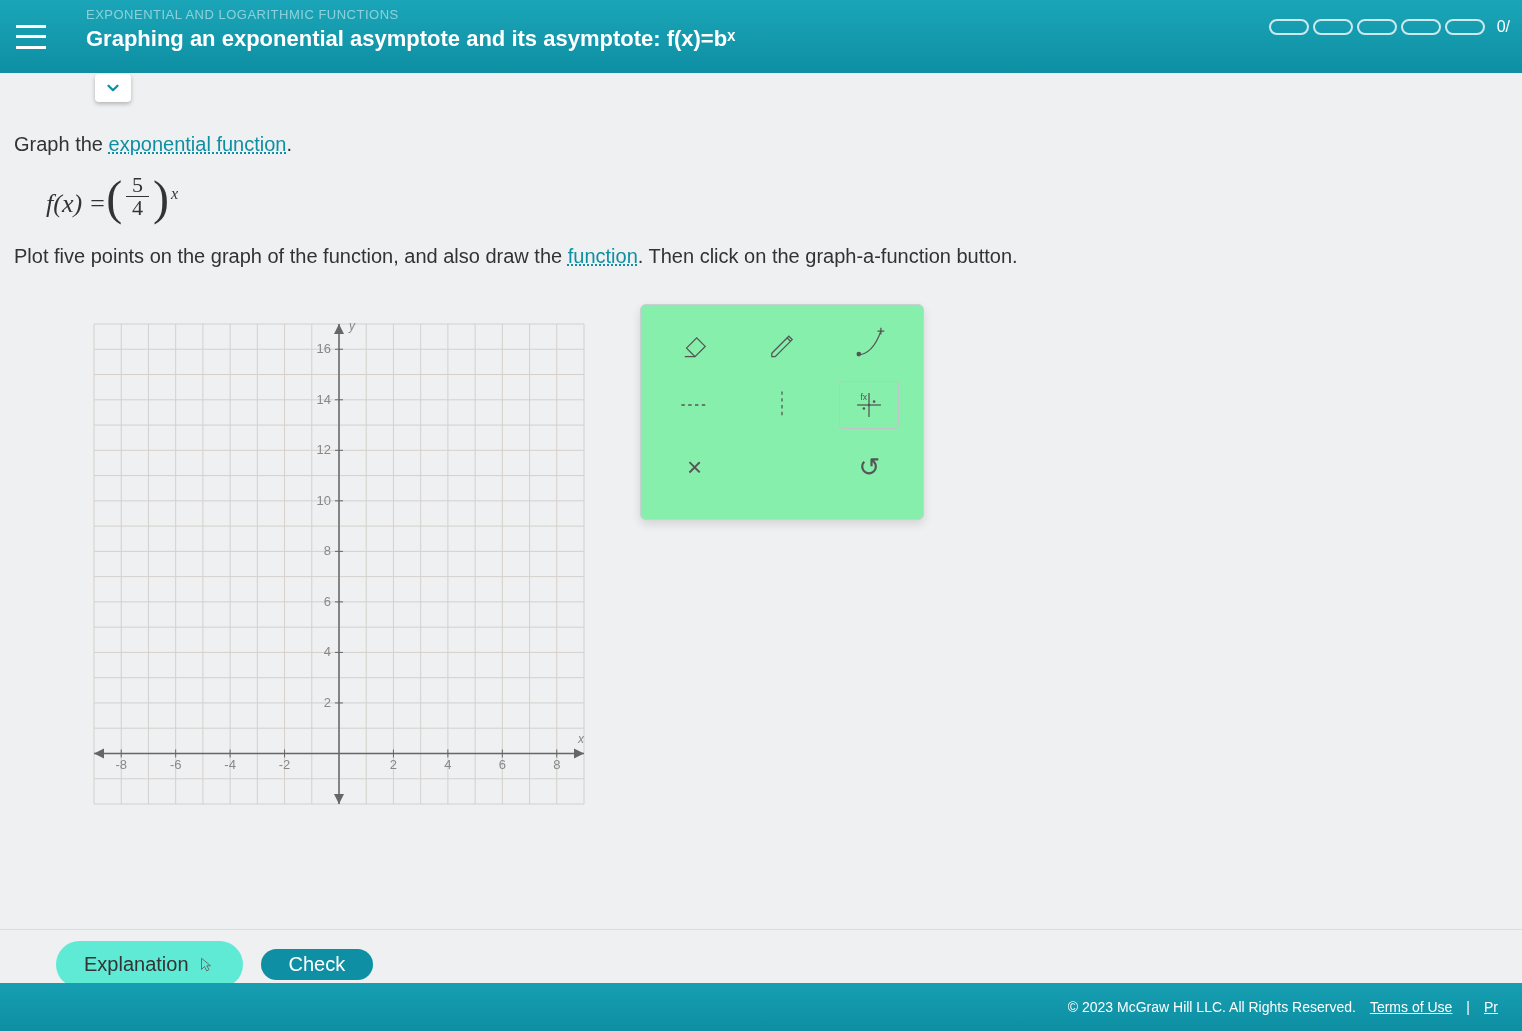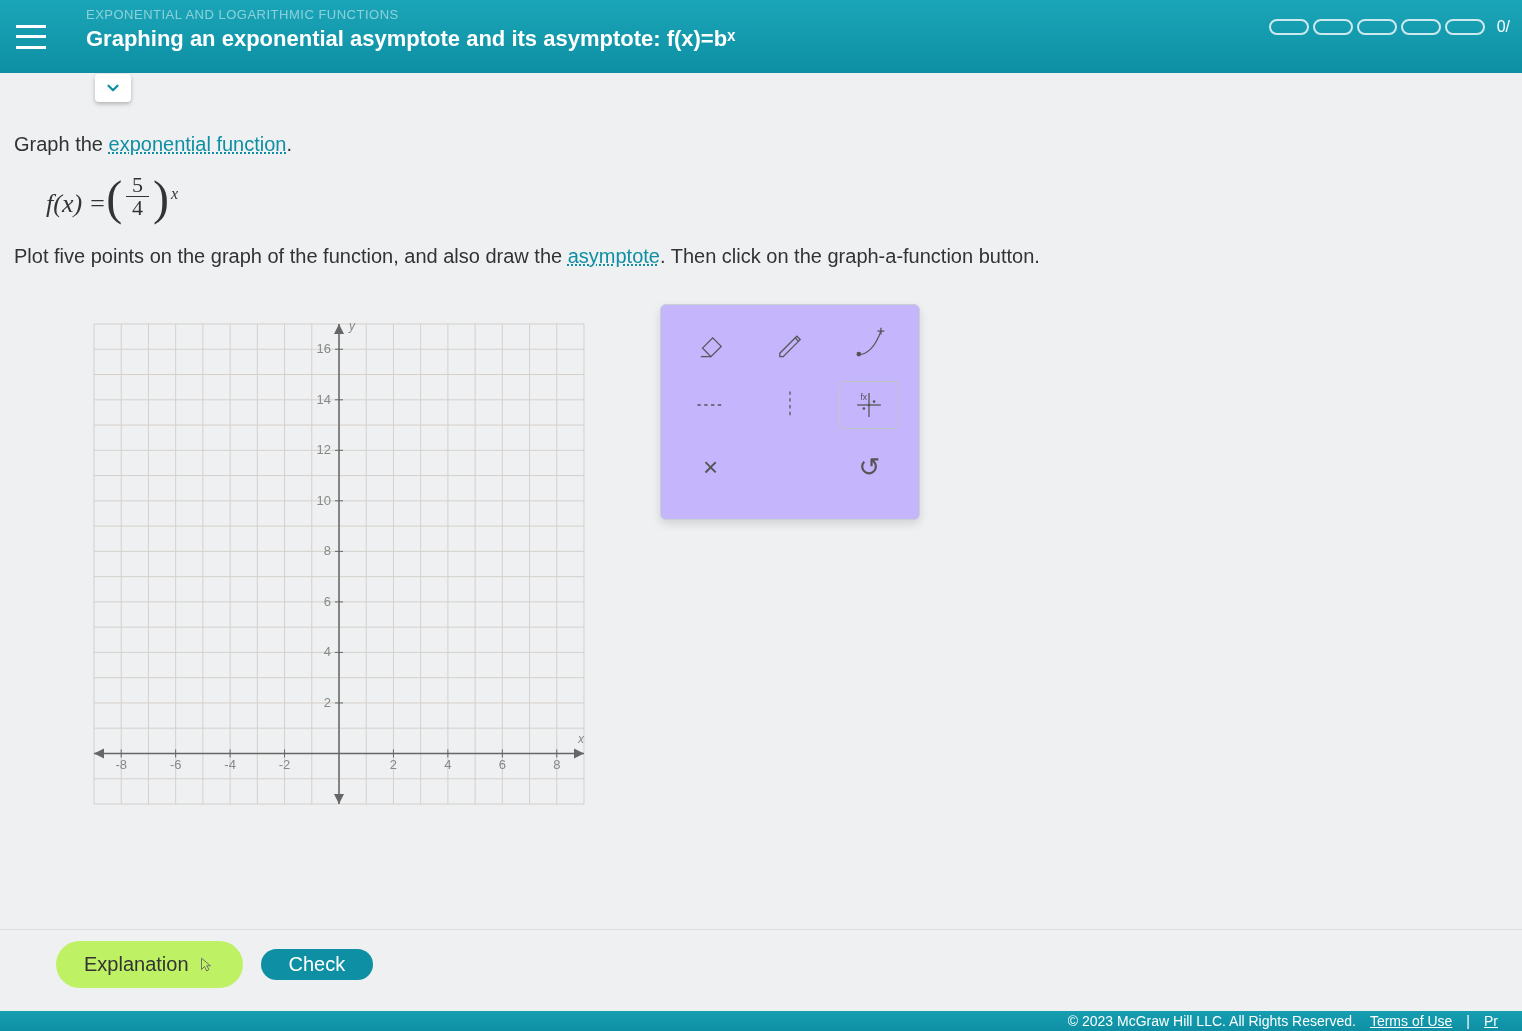--- a/index.html
+++ b/index.html
@@ -85,27 +85,26 @@
   }
   .graph svg { position: absolute; inset:0; }
   .axis-label { font-size: 12px; fill:#888; font-style: italic; }
   .tick-label { font-size: 13px; fill:#888; }
   .grid line { stroke:#d5d0cc; stroke-width:1; }
   .axis line { stroke:#666; stroke-width:1.5; }
   .arrow { fill:#666; }
 
   
   .palette {
-    width: 260px;
+    width: 284px;
     border: 1px solid #c9cfd3;
     border-radius: 6px;
-    background: #c4b5fd;
+    background: #86efac;
     padding: 14px 10px;
     box-shadow: 0 4px 10px rgba(0,0,0,.12);
-    margin-left: 20px;
   }
   .tool-row { display: flex; justify-content: space-around; margin-bottom: 14px; }
   .tool {
     width: 60px; height: 48px;
     display: flex; align-items: center; justify-content: center;
     cursor: pointer;
     border-radius: 4px;
   }
   .tool svg { width: 34px; height: 34px; stroke:#555; fill:none; stroke-width:1.5; }
   .tool.dashed svg line { stroke-dasharray: 4 4; }
@@ -117,39 +116,39 @@
     position: absolute;
     left:0; right:0; bottom: 32px;
     height: 70px;
     display: flex; align-items: center;
     padding-left: 56px;
     gap: 18px;
     border-top: 1px solid #d9dde0;
     background:#eef0f1;
   }
   .btn-ghost {
-    background: #bef264;
+    background: #5eead4;
     border-radius: 26px;
     padding: 12px 28px;
     font-size: 20px;
     color:#333;
     cursor: pointer;
     display: flex; align-items: center; gap: 8px;
   }
   .btn-primary {
     background: #0e8fa3;
     color: #fff;
     border-radius: 26px;
     padding: 4px 28px;
     font-size: 20px;
     cursor: pointer;
   }
   .copyright-bar {
     position: absolute; left:0; right:0; bottom:0;
-    height:20px;
+    height:48px;
     background: linear-gradient(to bottom,#169eb1,#0e8fa3);
     color:#fff;
     font-size: 14px;
     display:flex; align-items:center; justify-content:flex-end;
     padding-right: 24px; gap: 14px;
   }
   .copyright-bar .tou { text-decoration: underline; cursor:pointer; }
   .cursor-icon { width:18px; height:18px; }
 </style>
 </head>
@@ -191,21 +190,21 @@
     <span class="paren">(</span>
     <span class="frac">
       <span class="num">5</span>
       <span class="den">4</span>
     </span>
     <span class="paren">)</span>
     <span class="sup">x</span>
   </div>
 
   <p>
-    <span>Plot five points on the graph of the function, and also draw the </span><span class="link">asymptote</span><span>. Then click on the graph-a-function button.</span>
+    <span>Plot five points on the graph of the function, and also draw the </span><span class="link">function</span><span>. Then click on the graph-a-function button.</span>
   </p>
 
   <div class="workspace">
 
     <div class="graph">
       <svg viewBox="0 0 530 520">
 
         <g class="grid">
             <line x1="20" x2="20" y1="500" y2="20"></line>
             <line x1="47.22222222222222" x2="47.22222222222222" y1="500" y2="20"></line>

